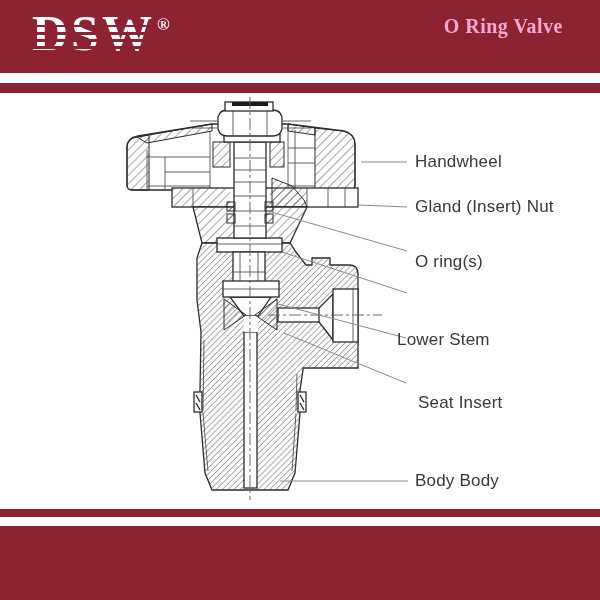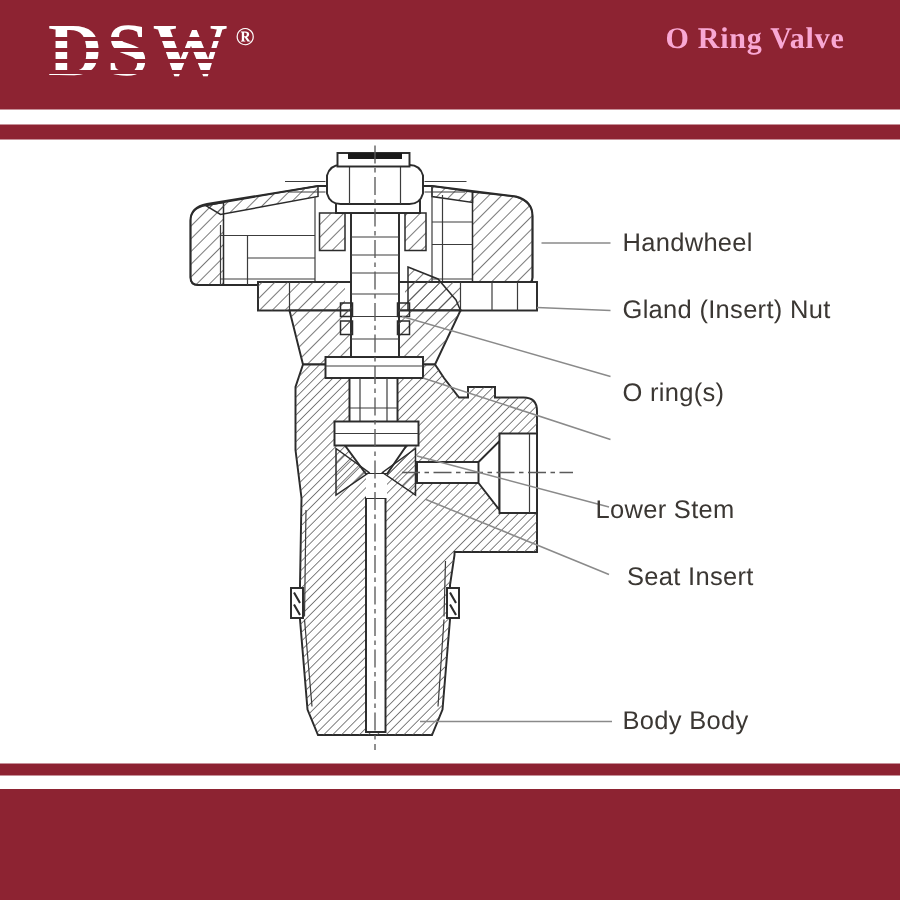--- a/index.html
+++ b/index.html
@@ -170,21 +170,21 @@
       <line class="leader" x1="244" y1="333" x2="366" y2="383"></line>
       <line class="leader" x1="240" y1="481" x2="368" y2="481"></line>
     </g>
   </svg>
 
   
   <div class="part-label" style="left:375px;top:162px">Handwheel</div>
   <div class="part-label" style="left:375px;top:207px">Gland (Insert) Nut</div>
   <div class="part-label" style="left:375px;top:262px">O ring(s)</div>
   <div class="part-label" style="left:357px;top:340px">Lower Stem</div>
-  <div class="part-label" style="left:378px;top:385px">Seat Insert</div>
+  <div class="part-label" style="left:378px;top:403px">Seat Insert</div>
   <div class="part-label" style="left:375px;top:481px">Body Body</div>
 </div>
 
 <div class="banner-top">
   <div class="logo">
     <span class="logo-text">DSW</span>
     <span class="logo-reg">®</span>
   </div>
   <div class="banner-title">O Ring Valve</div>
 </div>

